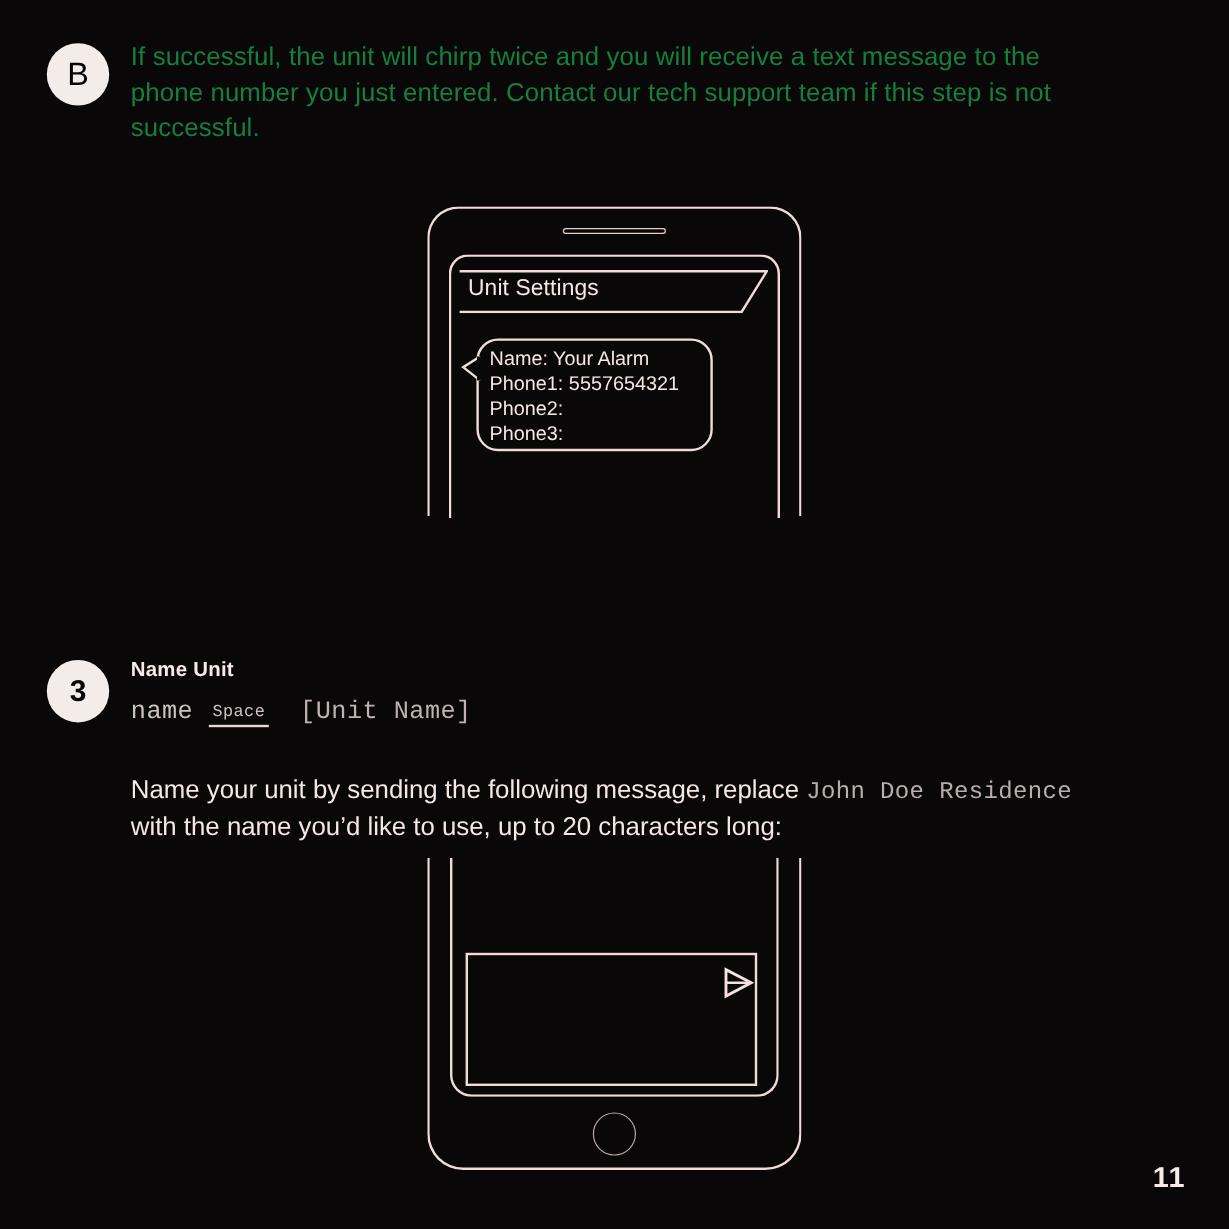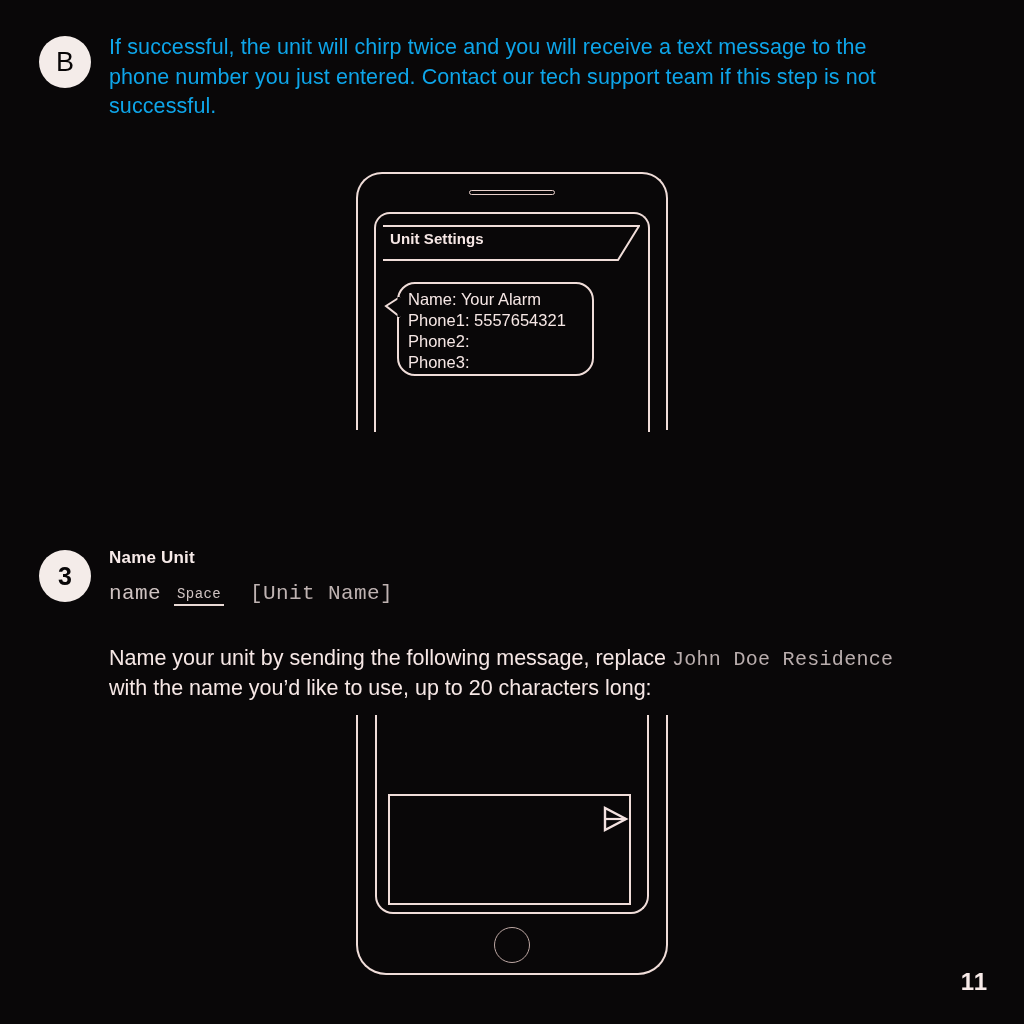--- a/index.html
+++ b/index.html
@@ -38,21 +38,21 @@
   #section-b { position: absolute; left: 0; top: 0; width: 1024px; }
   #badge-b { left: 39px; top: 36px; }
 
   #para-b {
     position: absolute;
     left: 109px;
     top: 33px;
     width: 820px;
     font-size: 21.5px;
     line-height: 29.5px;
-    color: #0ea5e9;
+    color: #15803d;
     letter-spacing: .1px;
   }
 
   
   .phone { position: absolute; }
 
   .phone-outer,
   .phone-inner {
     position: absolute;
     border: 2px solid #f0ddd9;
@@ -86,25 +86,24 @@
     left: 32px;
     top: 53px;
     width: 258px;
     height: 36px;
   }
   #unit-settings-bar svg { position: absolute; left: 0; top: 0; }
   #unit-settings-label {
     position: absolute;
     left: 8px;
     top: 5px;
-    font-size: 15px;
+    font-size: 19px;
     color: #f6e7e5;
     letter-spacing: .1px;
     white-space: nowrap;
-    font-weight: bold;
   }
 
   
   #settings-bubble {
     position: absolute;
     left: 47px;
     top: 110px;
     width: 197px;
     height: 94px;
     border: 2px solid #f0ddd9;

